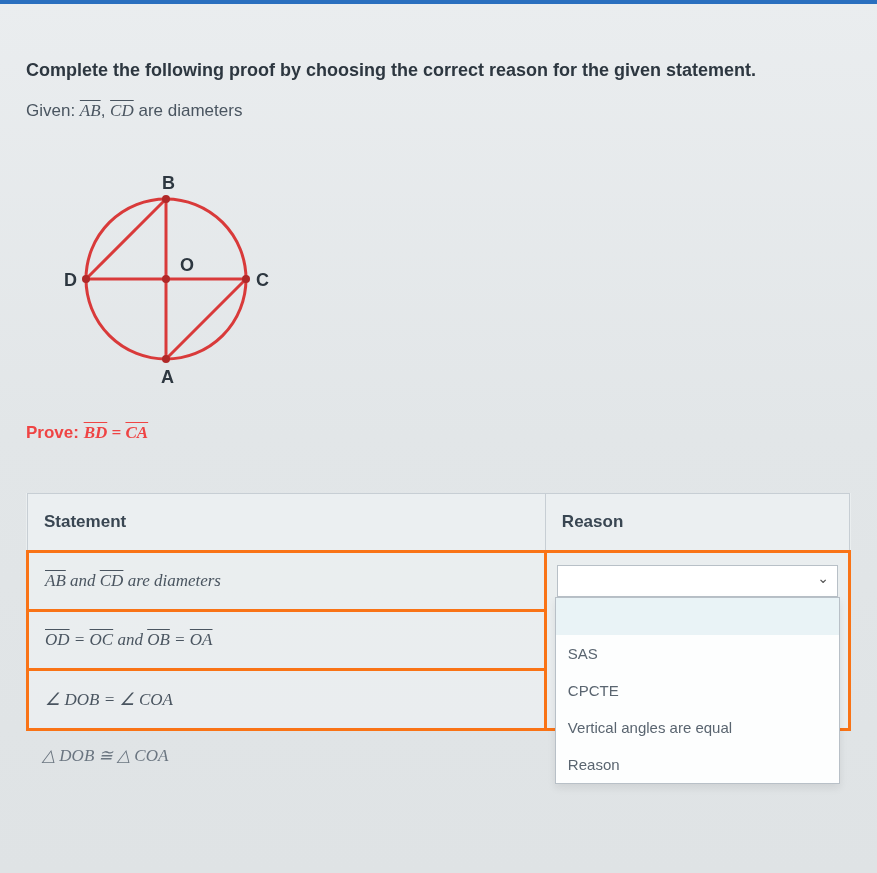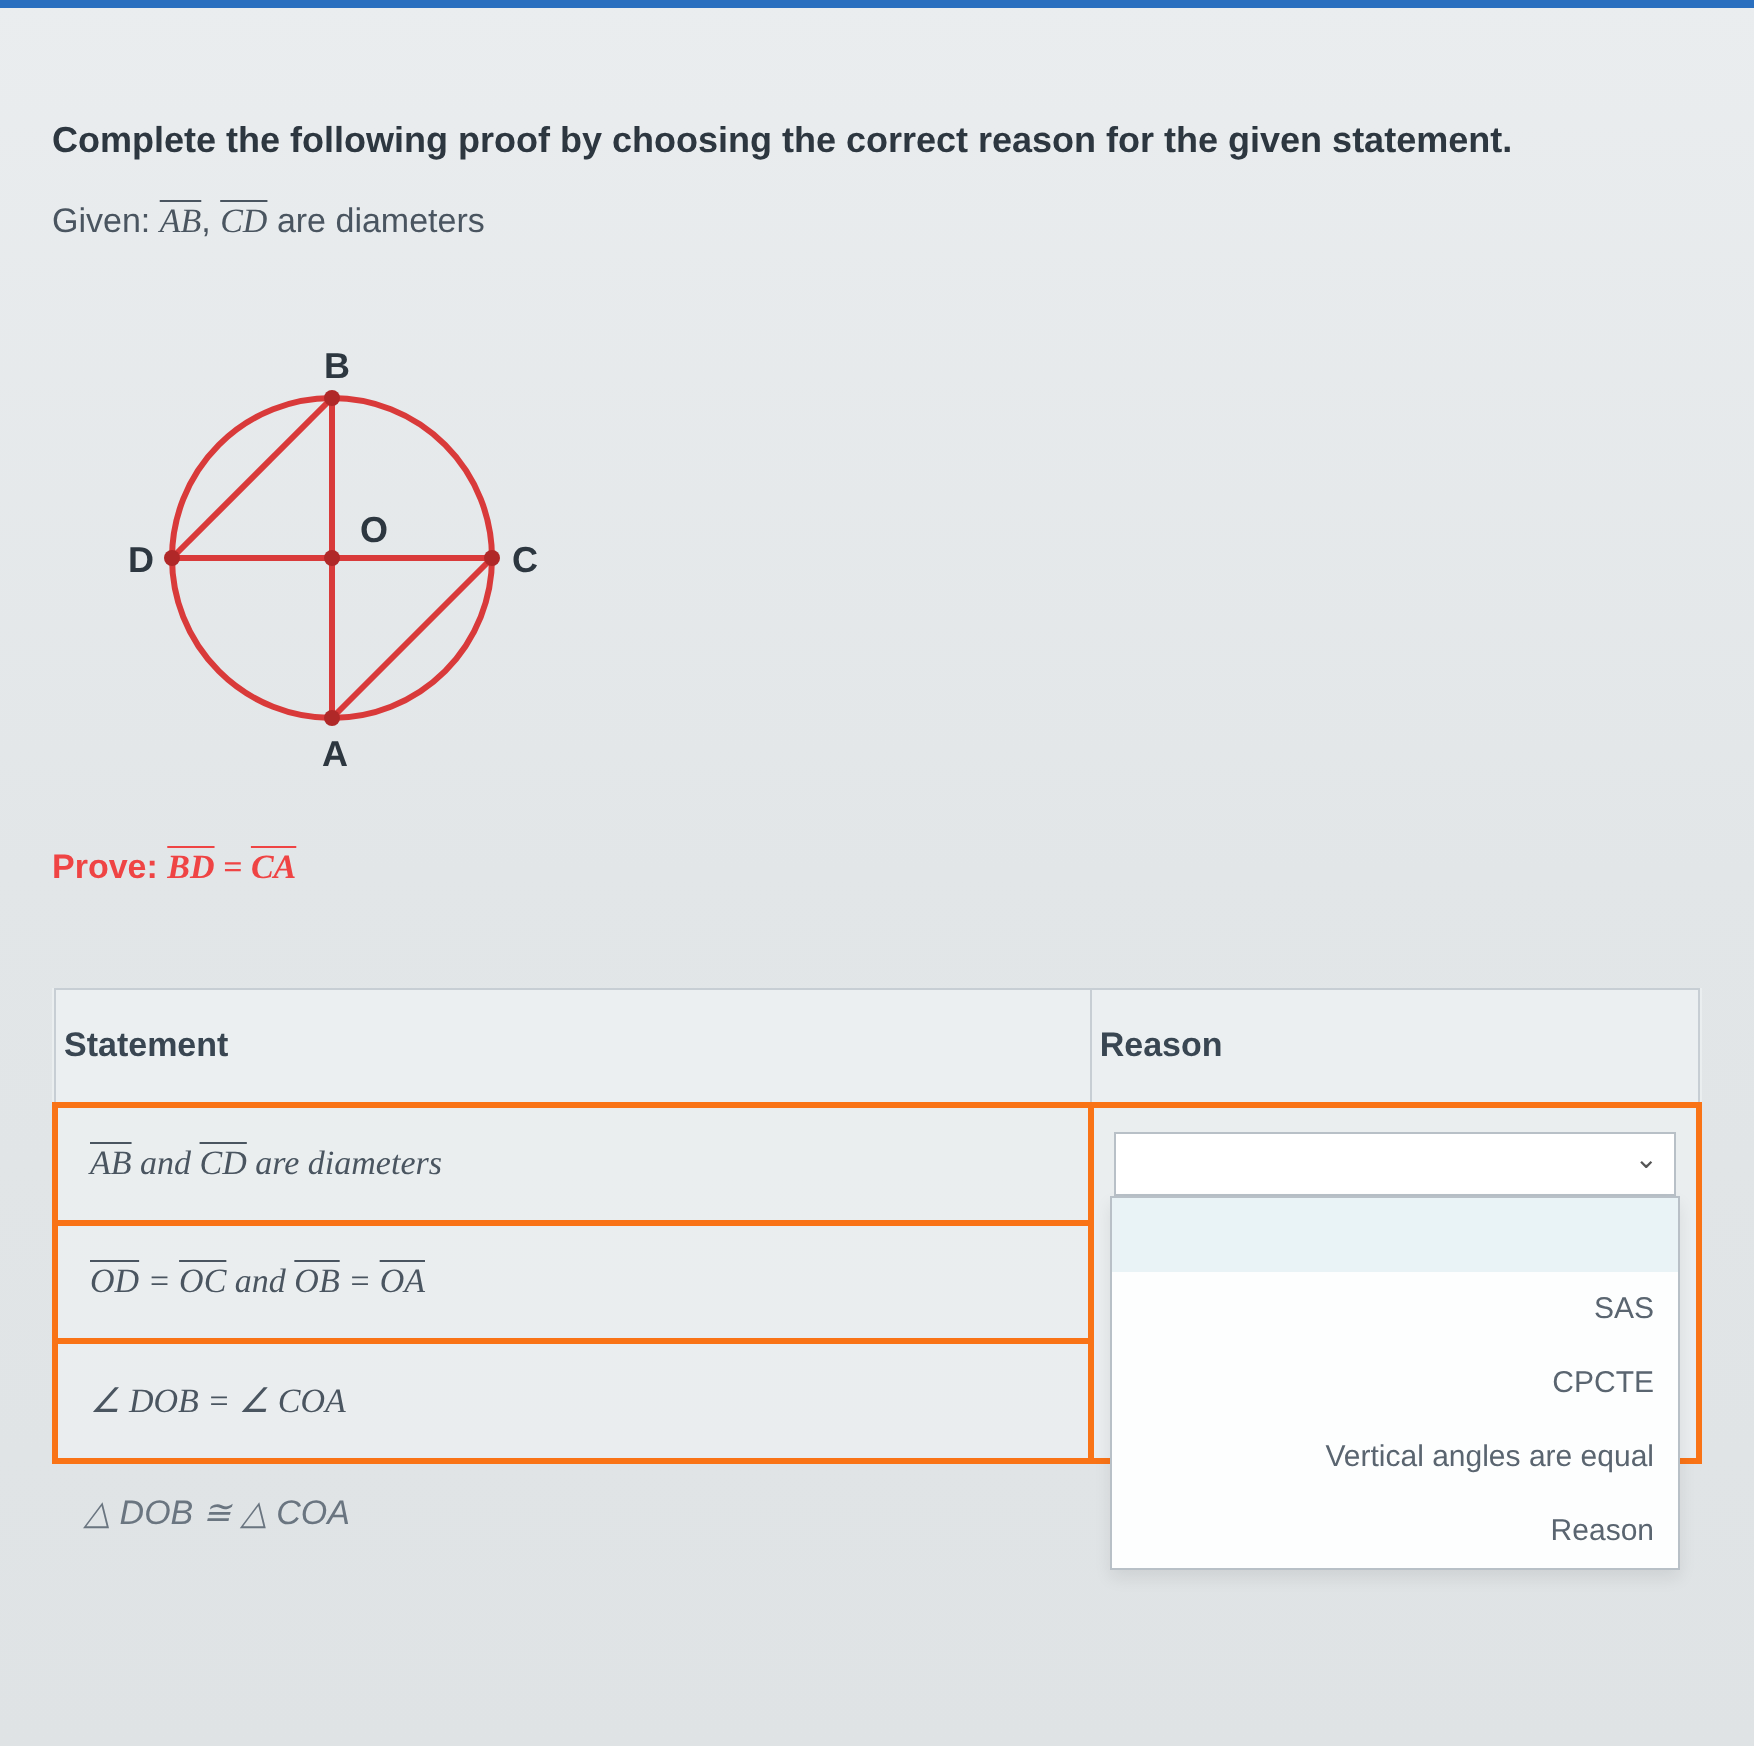--- a/index.html
+++ b/index.html
@@ -51,21 +51,21 @@
   table.proof {
     width: 100%;
     border-collapse: collapse;
     background: rgba(240,243,245,0.6);
   }
   table.proof th {
     text-align: left;
     font-weight: bold;
     font-size: 17px;
     color: #394652;
-    padding: 18px 4px;
+    padding: 18px 16px;
     border: 1px solid #c7ced4;
     background: #ebeff1;
   }
   table.proof td {
     padding: 18px 16px;
     border: 3px solid #f97316;
     font-size: 17px;
     color: #4a5560;
     font-family: Georgia, 'Times New Roman', serif;
     font-style: italic;
@@ -99,27 +99,26 @@
     box-shadow: 0 4px 8px rgba(0,0,0,0.08);
     font-family: Arial, Helvetica, sans-serif;
     font-style: normal;
     z-index: 10;
   }
   .dropdown-item {
     padding: 10px 12px;
     font-size: 15px;
     color: #5a6570;
     cursor: pointer;
-    text-align: right;
   }
   .dropdown-item.highlight {
     background: #e9f3f6;
   }
   .cutoff {
-    font-family: Liberation Sans, sans-serif;
+    font-family: Liberation Serif, serif;
     font-style: italic;
     color: #6a7580;
     padding: 14px 16px;
     font-size: 17px;
   }
 </style>
 </head>
 <body>
 
 <div class="question">Complete the following proof by choosing the correct reason for the given statement.</div>

